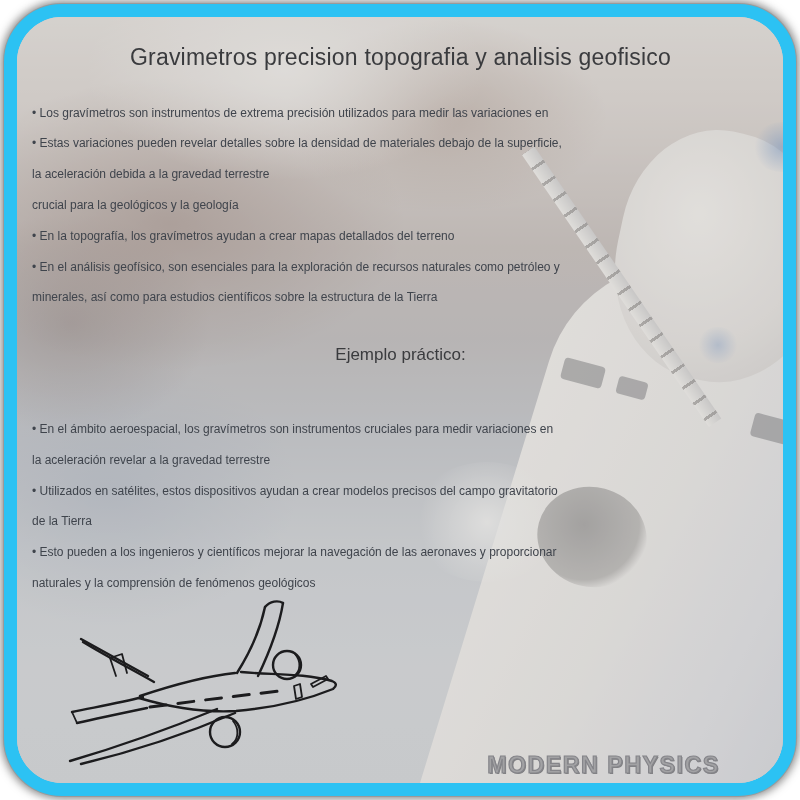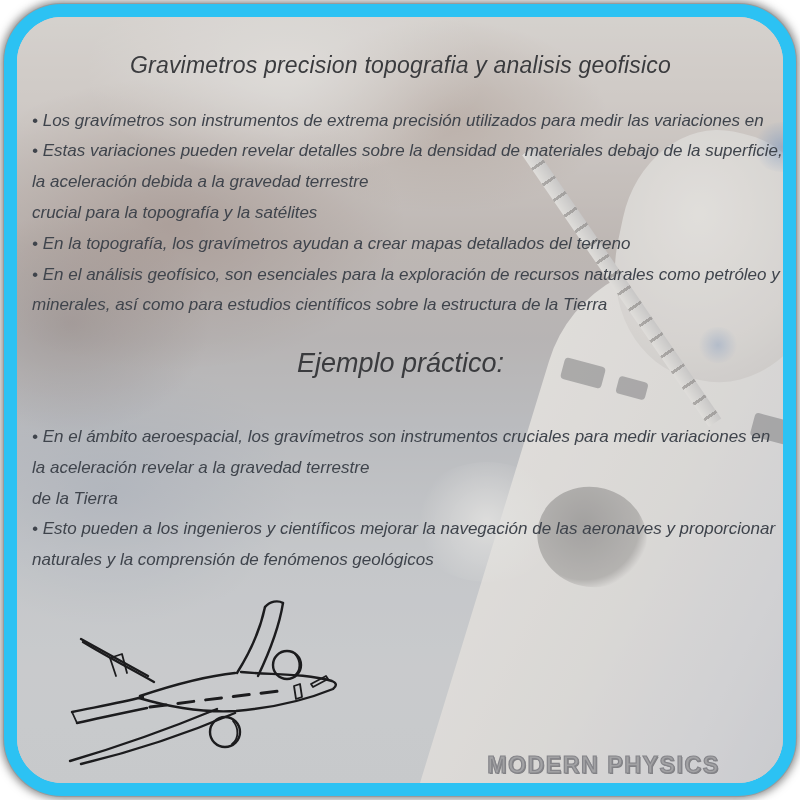--- a/index.html
+++ b/index.html
@@ -39,28 +39,28 @@
   .tile.t1{left:545px;top:345px;width:42px;height:22px;}
   .tile.t2{left:600px;top:362px;width:30px;height:18px;}
   .tile.t3{left:735px;top:400px;width:40px;height:24px;}
   .blue{position:absolute;border-radius:50%;}
   .blue.b1{left:735px;top:105px;width:60px;height:50px;
            background:radial-gradient(circle,rgba(58,108,178,.55),transparent 70%);}
   .blue.b2{left:680px;top:310px;width:42px;height:36px;
            background:radial-gradient(circle,rgba(66,112,180,.40),transparent 70%);}
   .wash{position:absolute;inset:0;background:rgba(203,204,207,.46);}
   
-  .content{position:absolute;inset:0;padding:8px 14px 0 15px;color:var(--text,#3F444C);font-style:italic;}
+  .content{position:absolute;inset:0;padding:0 14px 0 15px;color:var(--text,#3F444C);}
   h1{margin:24px 0 0;font-size:23px;line-height:32px;font-weight:400;text-align:center;
      color:var(--heading,#3A3B3E);letter-spacing:.2px;}
   .block{margin:0;}
   .block.intro{margin-top:24.6px;}
   .block.example{margin-top:42px;}
-  .block p{margin:0;font-size:17px;line-height:30.8px;white-space:nowrap;}
-  h2{margin:24.8px 0 0;font-size:27px;line-height:34px;font-weight:400;text-align:center;
+  .block p{margin:0;font-size:12px;line-height:30.8px;white-space:nowrap;}
+  h2{margin:24.8px 0 0;font-size:17px;line-height:34px;font-weight:400;text-align:center;
      color:var(--heading,#3A3B3E);}
   
   .plane{position:absolute;left:19px;top:559px;width:310px;height:210px;}
   .plane path,.plane circle{fill:none;stroke:#1c1c1e;stroke-width:2.4;stroke-linecap:round;stroke-linejoin:round;}
   .plane .thin{stroke-width:1.8;}
   .plane .dash{stroke-dasharray:16 12;stroke-width:3;}
   
   .watermark{position:absolute;right:63px;bottom:4px;font-size:24px;font-weight:bold;
              letter-spacing:1.5px;color:var(--watermark,#A2A2A4);
              -webkit-text-stroke:1.2px #85858a;transform:scaleX(.97);transform-origin:right;
@@ -86,31 +86,32 @@
       <div class="wash"></div>
     </div>
 
     <div class="content">
       <h1>Gravimetros precision topografia y analisis geofisico</h1>
 
       <div class="block intro">
         <p>• Los gravímetros son instrumentos de extrema precisión utilizados para medir las variaciones en</p>
         <p>• Estas variaciones pueden revelar detalles sobre la densidad de materiales debajo de la superficie,</p>
         <p>la aceleración debida a la gravedad terrestre</p>
-        <p>crucial para la topografía y la satélites</p>
+        <p>crucial para la geológicos y la geología</p>
         <p>• En la topografía, los gravímetros ayudan a crear mapas detallados del terreno</p>
         <p>• En el análisis geofísico, son esenciales para la exploración de recursos naturales como petróleo y</p>
         <p>minerales, así como para estudios científicos sobre la estructura de la Tierra</p>
       </div>
 
       <h2>Ejemplo práctico:</h2>
 
       <div class="block example">
         <p>• En el ámbito aeroespacial, los gravímetros son instrumentos cruciales para medir variaciones en</p>
         <p>la aceleración revelar a la gravedad terrestre</p>
+        <p>• Utilizados en satélites, estos dispositivos ayudan a crear modelos precisos del campo gravitatorio</p>
         <p>de la Tierra</p>
         <p>• Esto pueden a los ingenieros y científicos mejorar la navegación de las aeronaves y proporcionar</p>
         <p>naturales y la comprensión de fenómenos geológicos</p>
       </div>
     </div>
 
     <svg class="plane" viewBox="0 0 310 210">
       <g>
         <path d="M229,31 C224,55 213,78 201,97"></path>
         <path d="M247,27 C243,52 233,77 222,100"></path>

